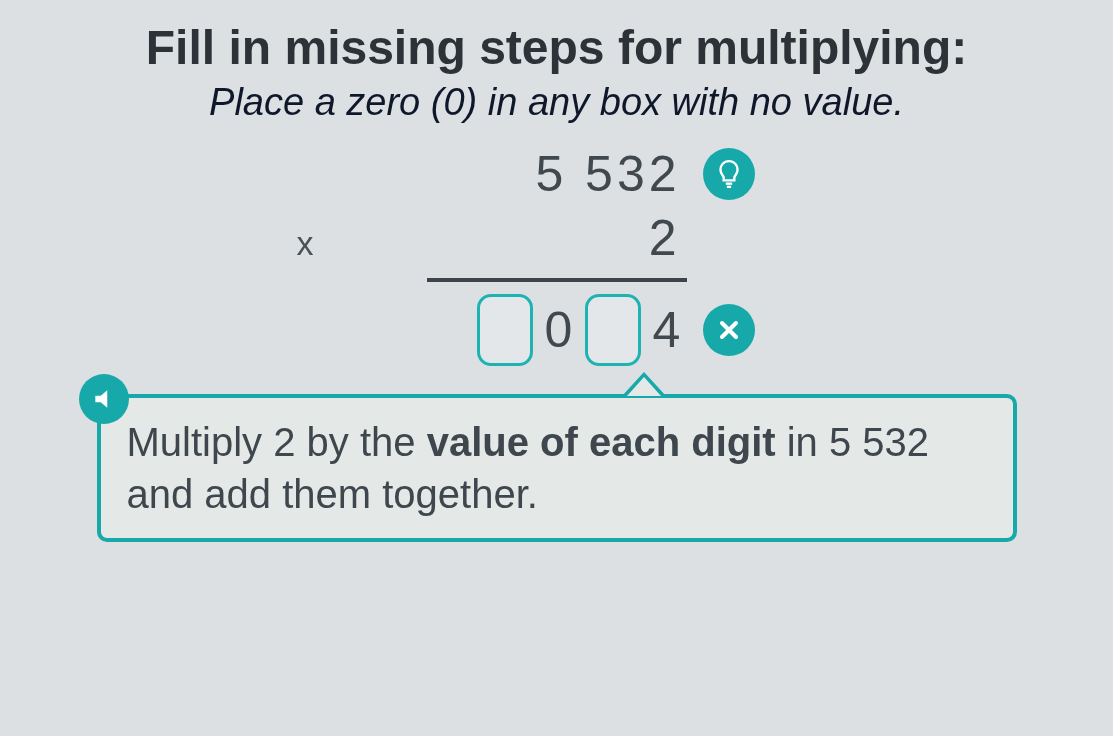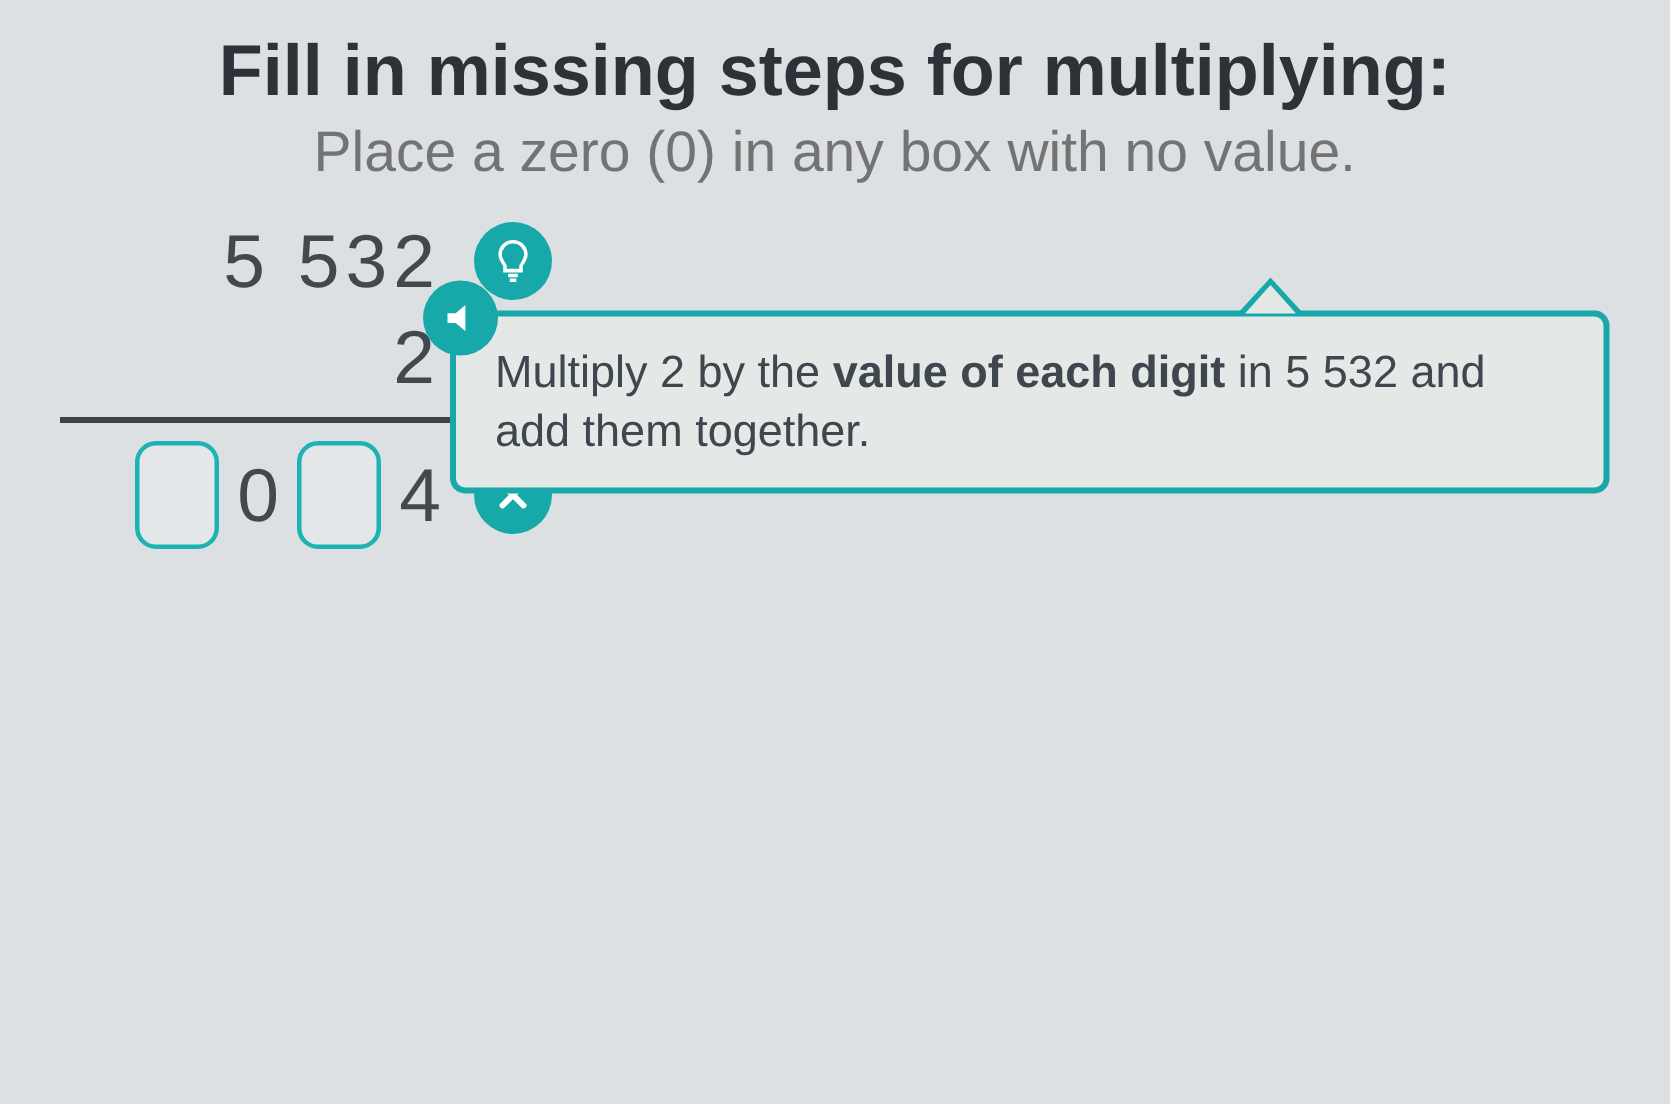--- a/index.html
+++ b/index.html
@@ -23,26 +23,27 @@
     color: #2d3238;
   }
   .subtitle {
     font-size: 38px;
     font-style: italic;
     margin: 0 0 4px 0;
     color: #414a52;
   }
   .subtitle2 {
     font-size: 38px;
+    font-style: italic;
     margin: 0;
-    color: #737373;
+    color: #0f172a;
   }
   .problem-area {
     display: flex;
-    flex-direction: row;
+    flex-direction: column;
     align-items: center;
   }
   .math-block {
     position: relative;
     display: inline-block;
     text-align: right;
     font-size: 50px;
     color: #41494f;
   }
   .row {
@@ -144,21 +145,21 @@
     width: 0; height: 0;
     border-left: 17px solid transparent;
     border-right: 17px solid transparent;
     border-bottom: 19px solid #e4e8e6;
   }
   .tooltip-box {
     border: 4px solid #17a9a9;
     border-radius: 10px;
     background: #e4e8e6;
     padding: 18px 26px;
-    font-size: 30px;
+    font-size: 40px;
     color: #3f474e;
     line-height: 1.3;
   }
   .tooltip-box .bold { font-weight: bold; }
   .speaker-btn {
     position: absolute;
     left: -18px;
     top: -20px;
     width: 50px;
     height: 50px;

